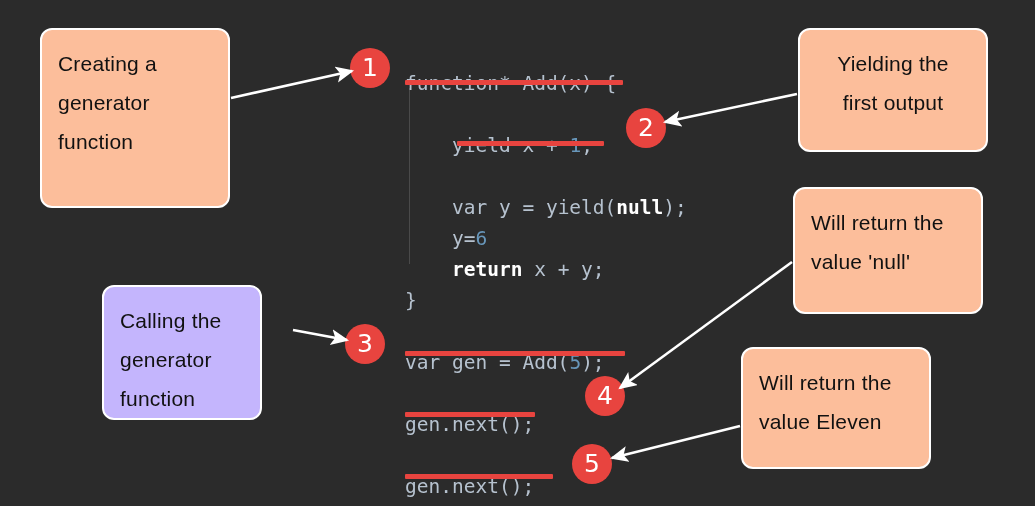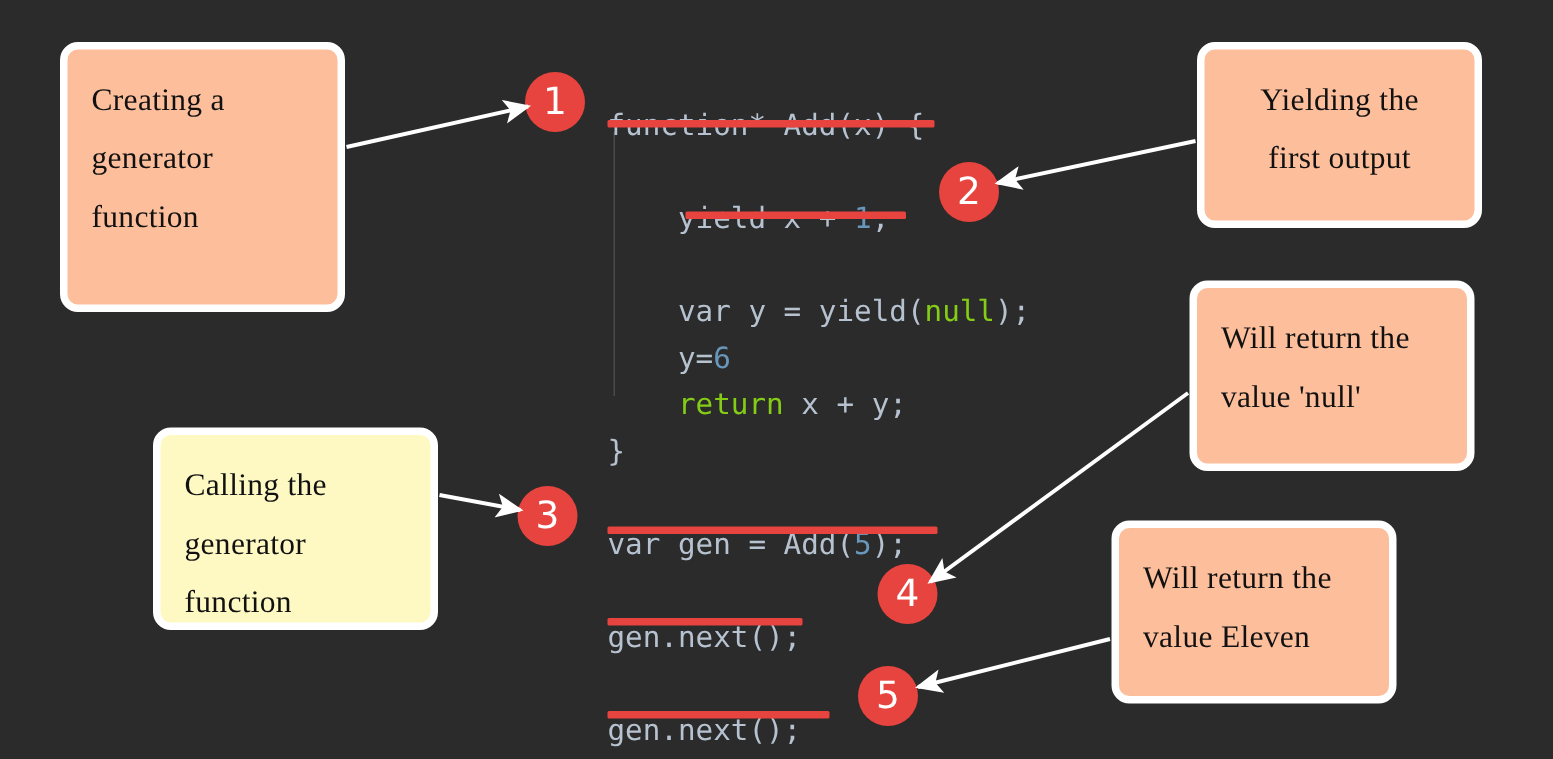--- a/index.html
+++ b/index.html
@@ -9,45 +9,45 @@
     font-family:"DejaVu Sans",sans-serif;
     overflow:hidden;
     position:relative;
   }
   #stage{position:absolute;left:0;top:0;width:1035px;height:506px;}
 
   
   .callout{
     position:absolute;
     background:#fcbe9b;
-    border:5px solid #a16207;
+    border:2px solid #a16207;
     border-radius:12px;
     box-sizing:border-box;
     color:#111111;
-    font-family:Liberation Serif, serif;
+    font-family:Liberation Sans, sans-serif;
     font-size:21px;
     line-height:39px;
     letter-spacing:.2px;
     padding:14px 16px 10px 16px;
     white-space:pre-line;
   }
 
   
   #code{
     position:absolute;
     left:405px;top:48px;
     font-family:"DejaVu Sans Mono","Liberation Mono",monospace;
     font-size:19.5px;
     line-height:31px;
     color:#b6c2cf;
     white-space:pre;
   }
   #code .ln{position:relative;height:31px;}
   .num{color:#6897bb;}
-  .kw{color:#84cc16;}
+  .kw{color:#ffffff;font-weight:bold;}
 
   
   #indent-guide{
     position:absolute;
     left:409px;top:88px;
     width:1px;height:176px;
     background:#4a4a4a;
   }
 
   
@@ -116,20 +116,20 @@
   </svg>
 
   <div id="callout-layer">
       <div class="callout" style="left: 40px; top: 28px; width: 190px; height: 180px; background: rgb(252, 190, 155); border-color: rgb(255, 255, 255);">Creating a
 generator
 function</div>
       <div class="callout" style="left: 798px; top: 28px; width: 190px; height: 124px; background: rgb(252, 190, 155); border-color: rgb(255, 255, 255); text-align: center;">Yielding the
 first output</div>
       <div class="callout" style="left: 793px; top: 187px; width: 190px; height: 127px; background: rgb(252, 190, 155); border-color: rgb(255, 255, 255);">Will return the
 value 'null'</div>
-      <div class="callout" style="left: 102px; top: 285px; width: 190px; height: 135px; background: #fef9c3; border-color: rgb(255, 255, 255);">Calling the
+      <div class="callout" style="left: 102px; top: 285px; width: 160px; height: 135px; background: #c4b5fd; border-color: rgb(255, 255, 255);">Calling the
 generator
 function</div>
       <div class="callout" style="left: 741px; top: 347px; width: 190px; height: 122px; background: rgb(252, 190, 155); border-color: rgb(255, 255, 255);">Will return the
 value Eleven</div>
     </div>
 
 </div>
 
 </body></html>

